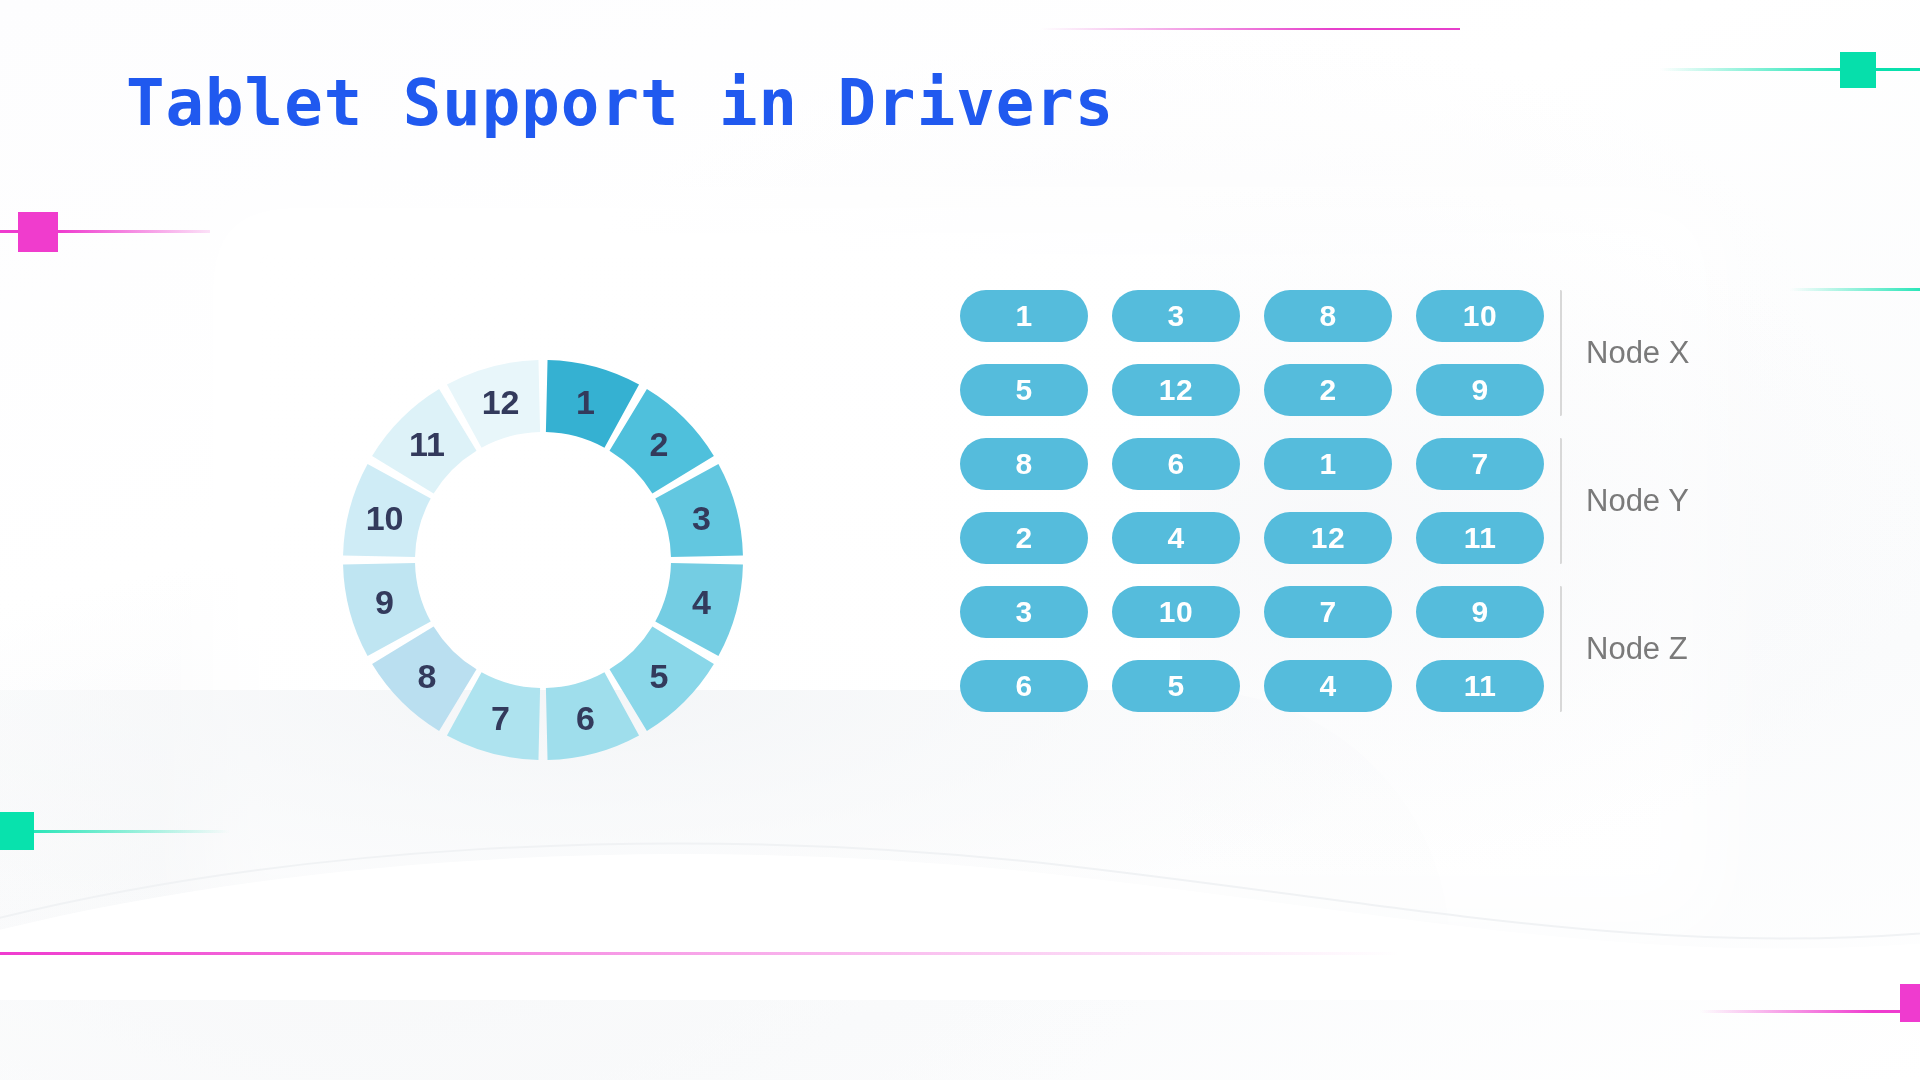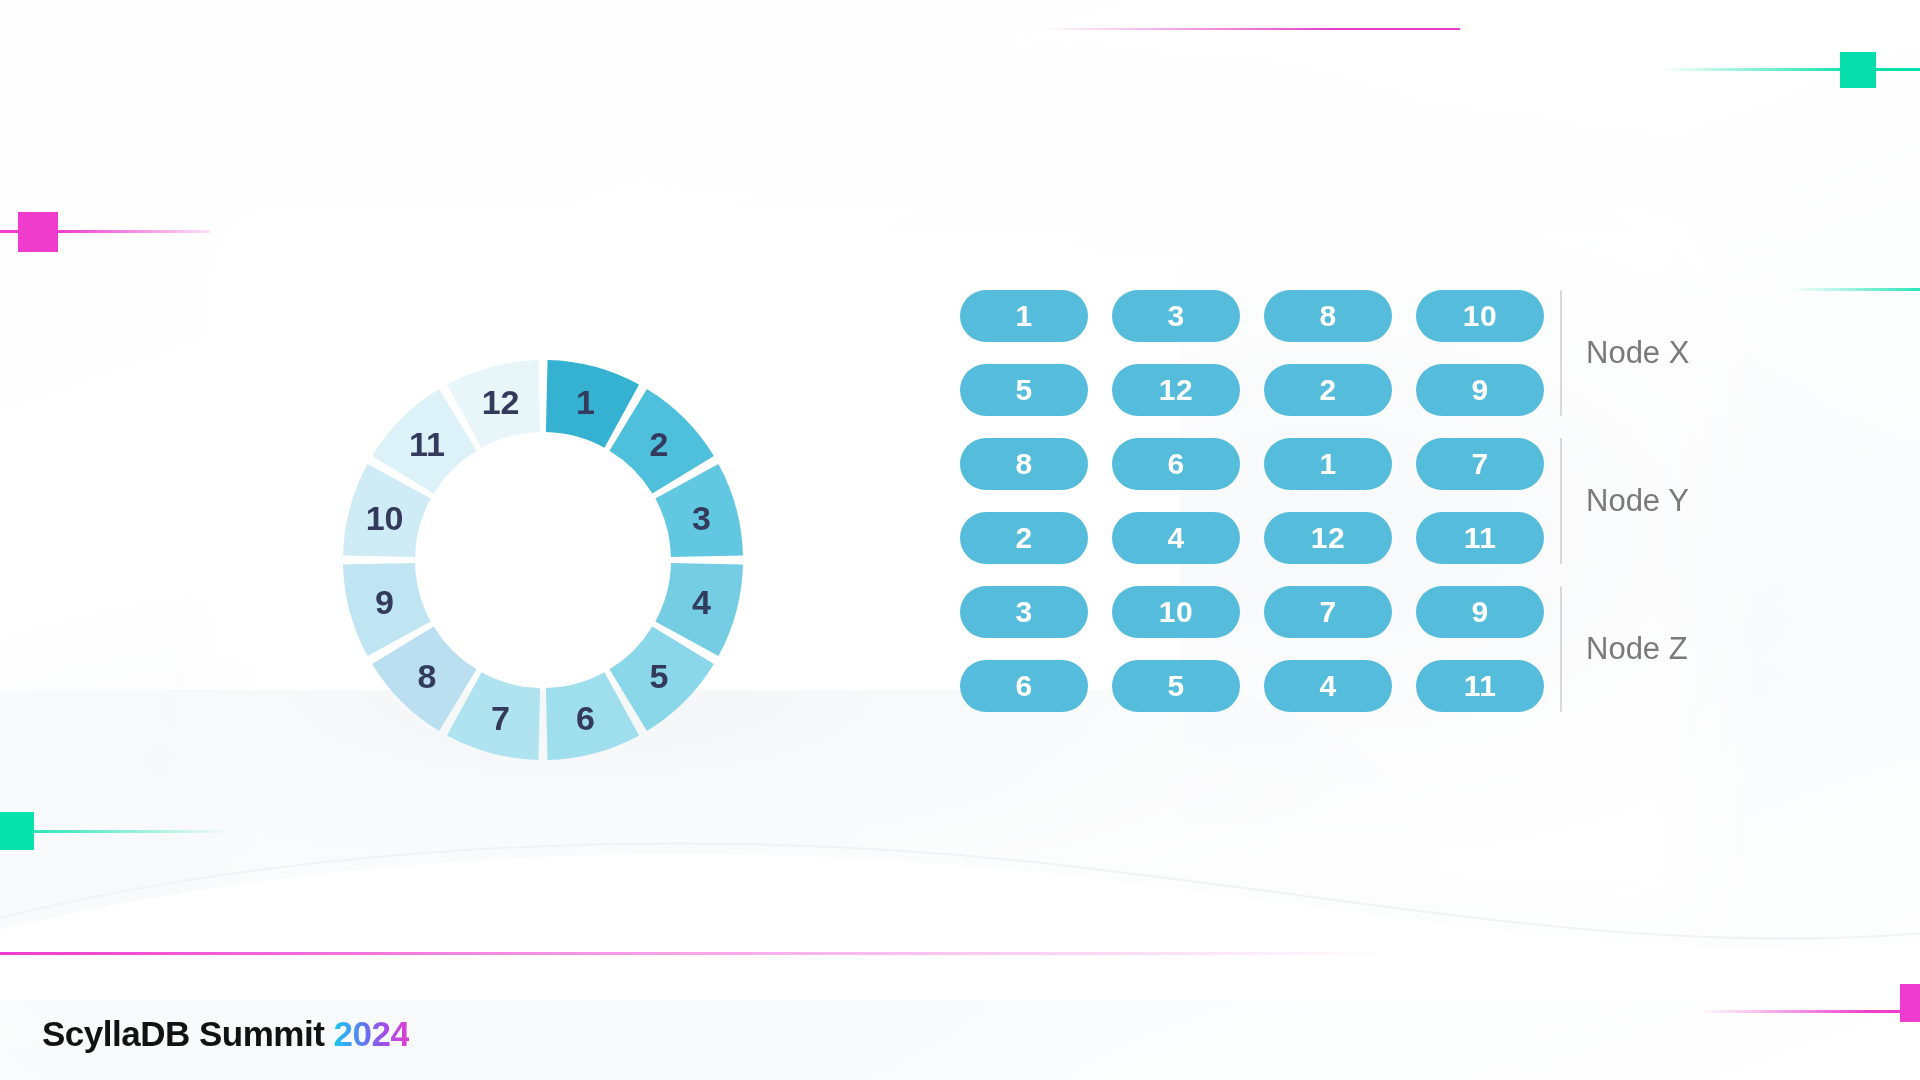--- a/index.html
+++ b/index.html
@@ -214,20 +214,21 @@
   <div class="deco-sq deco-teal-top-sq"></div>
   <div class="deco-line deco-teal-right"></div>
   <div class="deco-line deco-mag-left-line"></div>
   <div class="deco-sq deco-mag-left-sq"></div>
   <div class="deco-line deco-teal-left-line"></div>
   <div class="deco-sq deco-teal-left-sq"></div>
   <div class="deco-line deco-mag-bot2"></div>
   <div class="deco-line deco-mag-bot-line"></div>
   <div class="deco-sq deco-mag-bot-sq"></div>
 
+  <div id="title">Tablet Support in Drivers</div>
 
   <div id="donut-wrap">
     <svg id="donut-svg" width="490" height="500" viewBox="0 0 490 500" xmlns="http://www.w3.org/2000/svg">
         <path d="M 249.53746671455627 50.05147813546034 A 200 200 0 0 1 341.0446994886378 74.57076725888226 L 306.4686076727282 137.72529104568463 A 128 128 0 0 0 247.903978697316 122.03294600669462 Z" fill="#35b1d2"></path>
         <path d="M 348.9038223759019 79.1082339734385 A 200 200 0 0 1 415.8917660265615 146.09617762409815 L 354.37073025699937 183.5015536794228 A 128 128 0 0 0 311.4984463205772 140.62926974300063 Z" fill="#4fc0dc"></path>
         <path d="M 420.42923274111774 153.95530051136222 A 200 200 0 0 1 444.94852186453966 245.46253328544373 L 372.9670539933054 247.096021302684 A 128 128 0 0 0 357.2747089543154 188.53139232727182 Z" fill="#62c7e0"></path>
         <path d="M 444.94852186453966 254.53746671455627 A 200 200 0 0 1 420.42923274111774 346.0446994886378 L 357.2747089543154 311.4686076727282 A 128 128 0 0 0 372.9670539933054 252.903978697316 Z" fill="#74cde3"></path>
         <path d="M 415.8917660265615 353.9038223759019 A 200 200 0 0 1 348.90382237590194 420.89176602656147 L 311.4984463205772 359.3707302569993 A 128 128 0 0 0 354.37073025699937 316.49844632057716 Z" fill="#8ad7e9"></path>
         <path d="M 341.0446994886378 425.42923274111774 A 200 200 0 0 1 249.53746671455636 449.94852186453966 L 247.90397869731606 377.9670539933054 A 128 128 0 0 0 306.4686076727282 362.2747089543154 Z" fill="#9fdeec"></path>
         <path d="M 240.46253328544373 449.94852186453966 A 200 200 0 0 1 148.95530051136225 425.42923274111774 L 183.53139232727185 362.2747089543154 A 128 128 0 0 0 242.09602130268397 377.9670539933054 Z" fill="#aee3ef"></path>
@@ -291,17 +292,14 @@
           <div class="pill" style="background: rgb(85, 188, 220); color: rgb(255, 255, 255);">6</div>
           <div class="pill" style="background: rgb(85, 188, 220); color: rgb(255, 255, 255);">5</div>
           <div class="pill" style="background: rgb(85, 188, 220); color: rgb(255, 255, 255);">4</div>
           <div class="pill" style="background: rgb(85, 188, 220); color: rgb(255, 255, 255);">11</div>
         </div>
         <div class="bracket"></div>
         <div class="node-label" style="color: rgb(122, 122, 122); text-align: right;">Node Z</div>
       </div>
     </div>
 
-  <div id="footer-logo">
-    <span class="brand">ScyllaDB Summit</span><span>&nbsp;</span><span class="year">2024</span>
-  </div>
 
 </div>
 
 </body></html>

